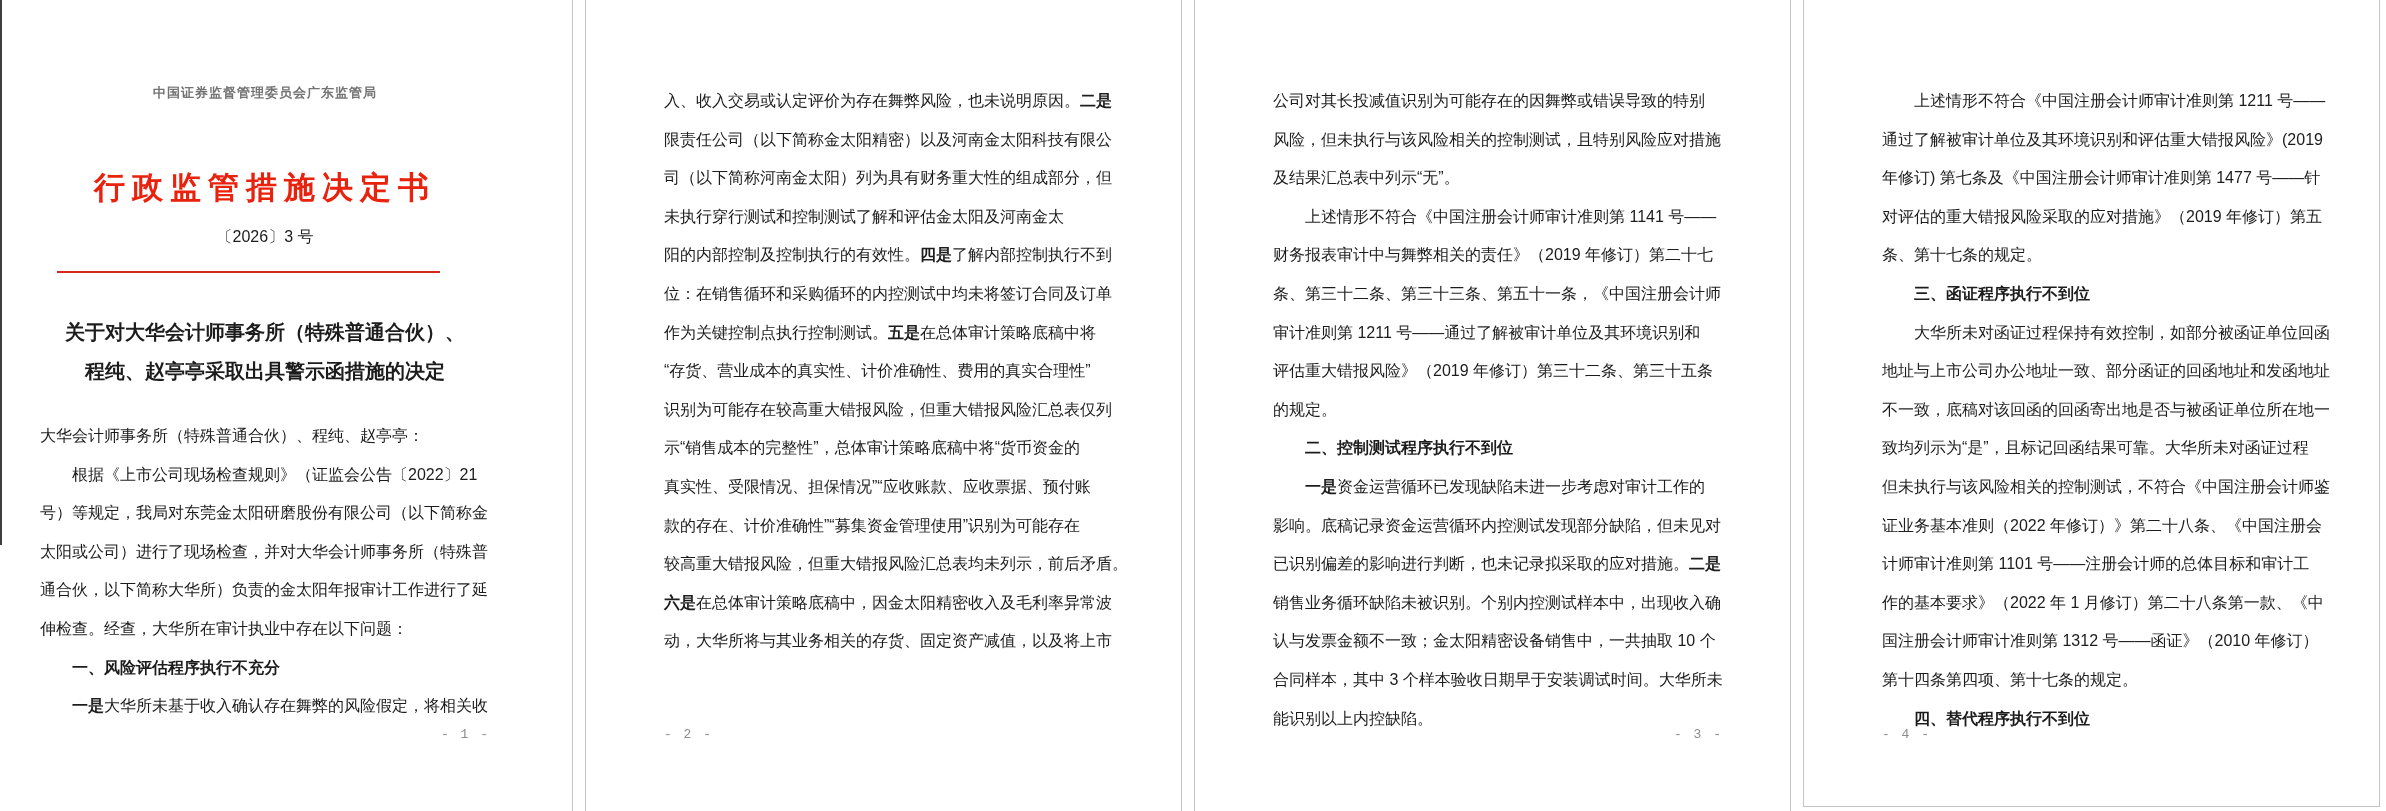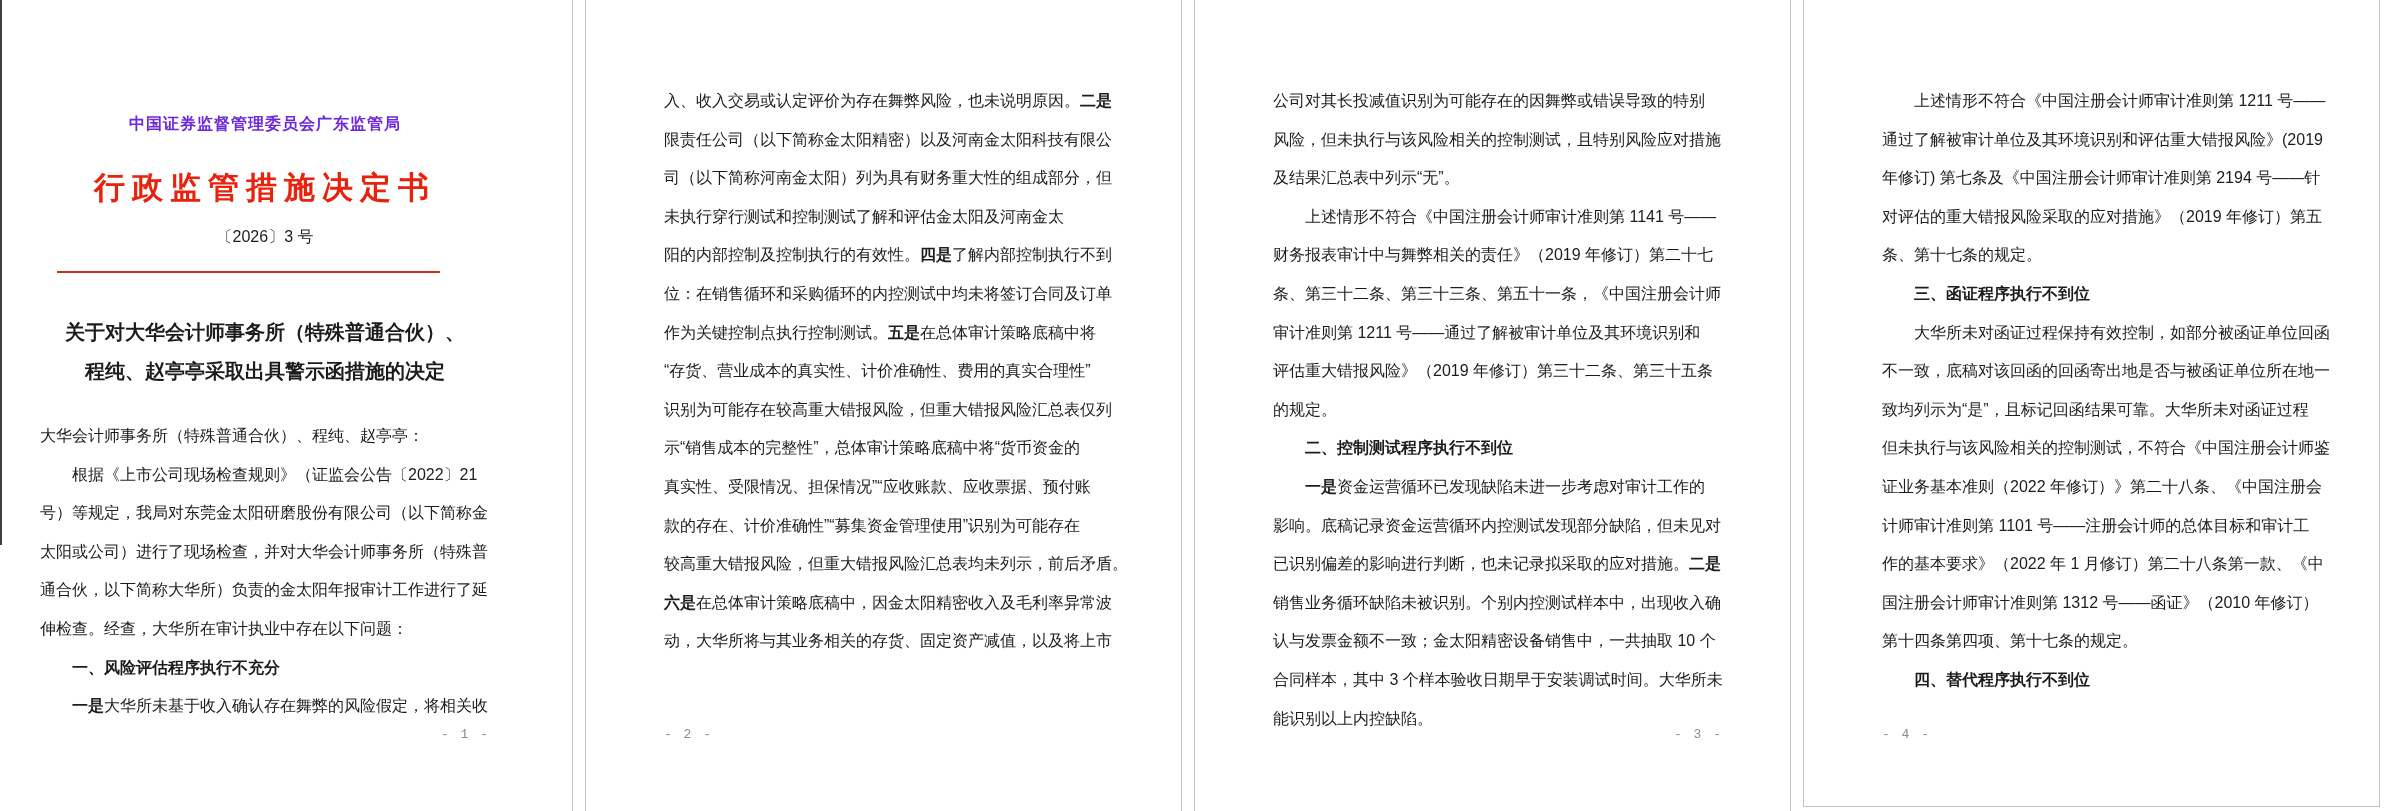--- a/index.html
+++ b/index.html
@@ -24,23 +24,23 @@
   #page-1 { left: -30px; width: 603px; border-left: none; }
   #page-2 { left: 585px;  width: 597px; }
   #page-3 { left: 1194px; width: 597px; }
   #page-4 { left: 1803px; width: 577px; height: 807px; border-bottom: 1px solid #c3c3c3; }
 
   .content { position: absolute; top: 0; width: 450px; }
   #page-1 .content { left: 70px; }
   #page-2 .content, #page-3 .content, #page-4 .content { left: 78px; }
 
   .org-header {
-    position: absolute; top: 114px; width: 450px;
-    text-align: center; font-size: 16px; font-weight: bold;
-    color: #6d28d9; letter-spacing: 1px; white-space: nowrap;
+    position: absolute; top: 84px; width: 450px;
+    text-align: center; font-size: 13px; font-weight: bold;
+    color: #737373; letter-spacing: 1px; white-space: nowrap;
   }
   .doc-type {
     position: absolute; top: 138px; width: 450px;
     text-align: center; font-size: 31px; font-weight: bold;
     color: #e8220d; letter-spacing: 7px; white-space: nowrap; margin-top: 29px;
   }
   .doc-no {
     position: absolute; top: 227px; width: 450px;
     text-align: center; font-size: 16px; color: #1c1c1c;
   }
@@ -151,25 +151,26 @@
         </div>
       <div class="page-number right">- 3 -</div>
     </div>
   </section>
 
   <section class="page" id="page-4">
     <div class="content">
       <div class="body-lines">
           <div class="line indent"><span>上述情形不符合《中国注册会计师审计准则第 1211 号——</span></div>
           <div class="line"><span>通过了解被审计单位及其环境识别和评估重大错报风险》(2019</span></div>
-          <div class="line"><span>年修订) 第七条及《中国注册会计师审计准则第 2194 号——针</span></div>
+          <div class="line"><span>年修订) 第七条及《中国注册会计师审计准则第 1477 号——针</span></div>
           <div class="line"><span>对评估的重大错报风险采取的应对措施》（2019 年修订）第五</span></div>
           <div class="line"><span>条、第十七条的规定。</span></div>
           <div class="line indent"><span class="b">三、函证程序执行不到位</span></div>
           <div class="line indent"><span>大华所未对函证过程保持有效控制，如部分被函证单位回函</span></div>
+          <div class="line"><span>地址与上市公司办公地址一致、部分函证的回函地址和发函地址</span></div>
           <div class="line"><span>不一致，底稿对该回函的回函寄出地是否与被函证单位所在地一</span></div>
           <div class="line"><span>致均列示为“是”，且标记回函结果可靠。大华所未对函证过程</span></div>
           <div class="line"><span>但未执行与该风险相关的控制测试，不符合《中国注册会计师鉴</span></div>
           <div class="line"><span>证业务基本准则（2022 年修订）》第二十八条、《中国注册会</span></div>
           <div class="line"><span>计师审计准则第 1101 号——注册会计师的总体目标和审计工</span></div>
           <div class="line"><span>作的基本要求》（2022 年 1 月修订）第二十八条第一款、《中</span></div>
           <div class="line"><span>国注册会计师审计准则第 1312 号——函证》（2010 年修订）</span></div>
           <div class="line"><span>第十四条第四项、第十七条的规定。</span></div>
           <div class="line indent"><span class="b">四、替代程序执行不到位</span></div>
         </div>

